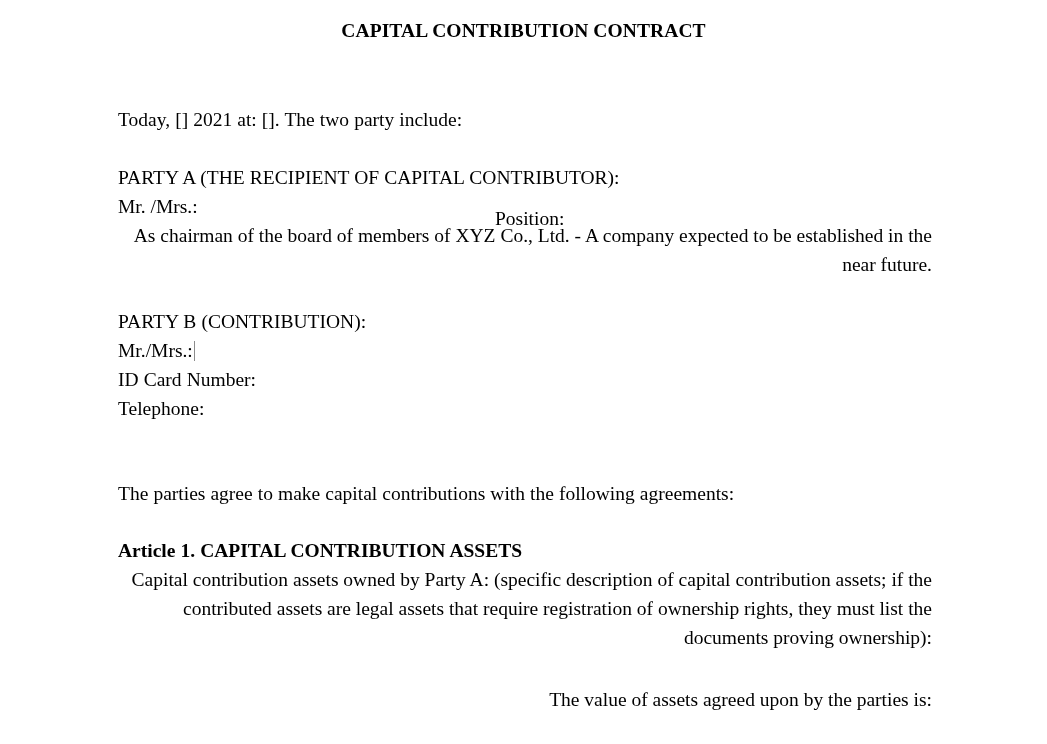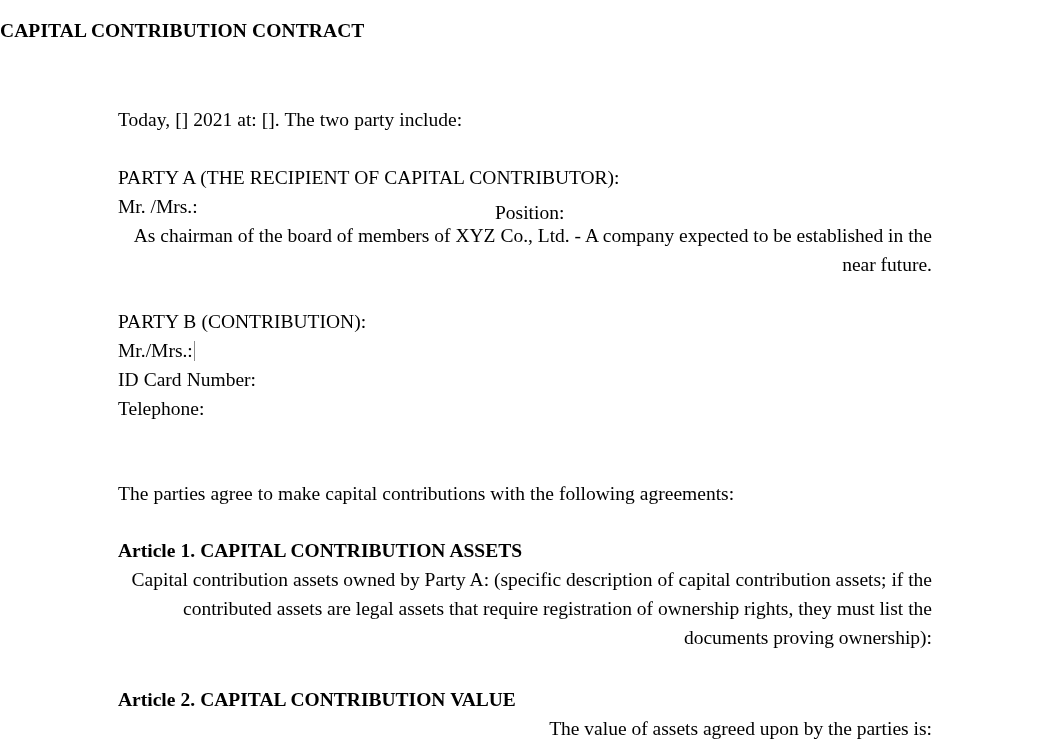--- a/index.html
+++ b/index.html
@@ -22,21 +22,21 @@
     width: 1047px;
     height: 744px;
     background: #ffffff;
     box-sizing: border-box;
     padding: 0;
   }
 
   
   .doc-heading {
     padding-top: 16px;
-    text-align: left;
+    text-align: center;
   }
   .doc-title {
     font-size: 19.5px;
     font-weight: bold;
     line-height: 29px;
     letter-spacing: 0.1px;
     white-space: nowrap;
   }
   .doc-subtitle {
     font-size: 19.5px;
@@ -72,21 +72,21 @@
   .blk { position: absolute; left: 0; width: 814px; }
 
   
   .tabrow {
     position: relative;
     font-size: 19.5px;
     line-height: 29px;
     height: 29px;
   }
   .tabrow .tab-left { position: absolute; left: 0; top: 0; }
-  .tabrow .tab-right { position: absolute; left: 377px; top: 6px; }
+  .tabrow .tab-right { position: absolute; left: 377px; top: 12px; }
 
   
   .caret-wrap { position: relative; display: inline-block; }
   .caret {
     display: inline-block;
     width: 1px;
     height: 20px;
     background: #8c8c8c;
     vertical-align: -4px;
     margin-left: 1px;
@@ -126,18 +126,17 @@
     <div class="blk" style="top:479px;">
       <div class="line">The parties agree to make capital contributions with the following agreements:</div>
     </div>
 
     <div class="blk" style="top:536px;">
       <div class="line bold">Article 1. CAPITAL CONTRIBUTION ASSETS</div>
       <div class="para">Capital contribution assets owned by Party A: (specific description of capital contribution assets; if the contributed assets are legal assets that require registration of ownership rights, they must list the documents proving ownership):</div>
     </div>
 
     <div class="blk" style="top:685px;">
-      <div class="line bold">Article 2. CAPITAL CONTRIBUTION VALUE</div>
       <div class="para">The value of assets agreed upon by the parties is:</div>
     </div>
 
   </div>
 </div>
 
 </body></html>

